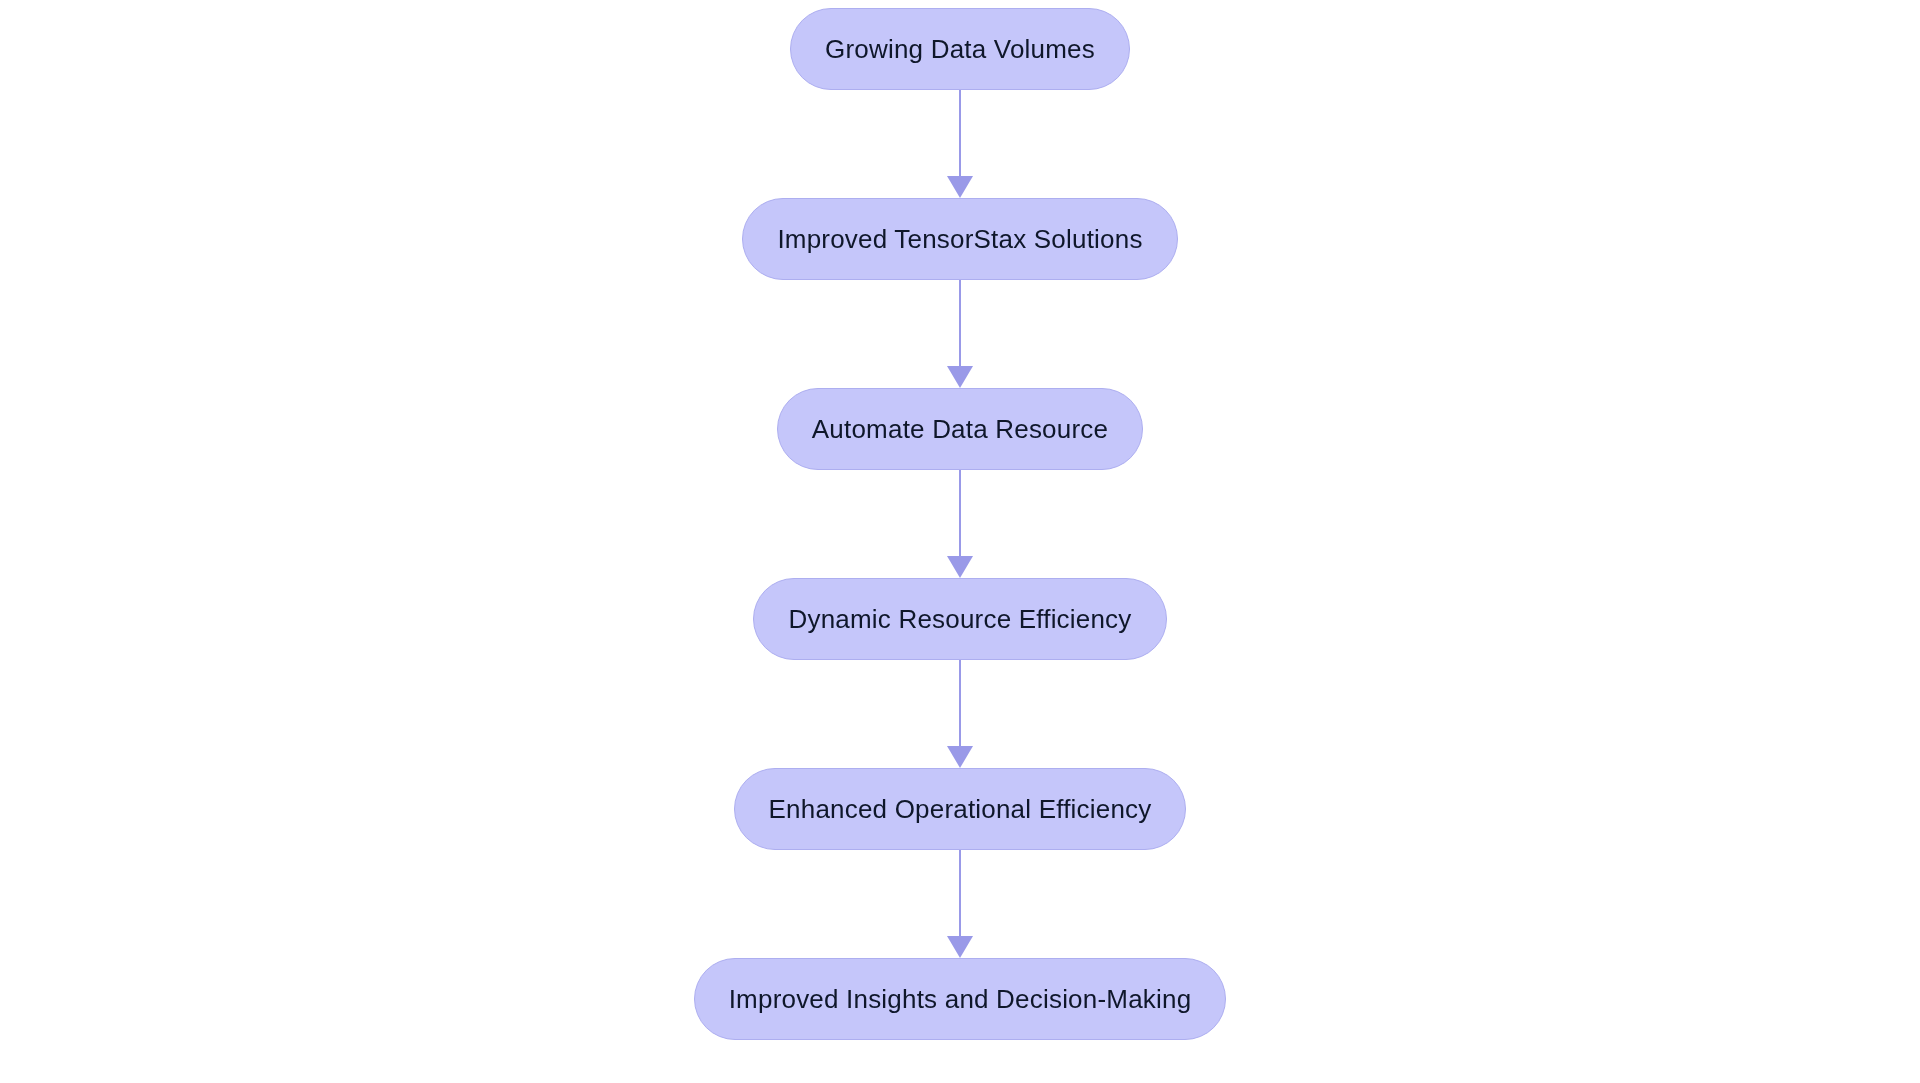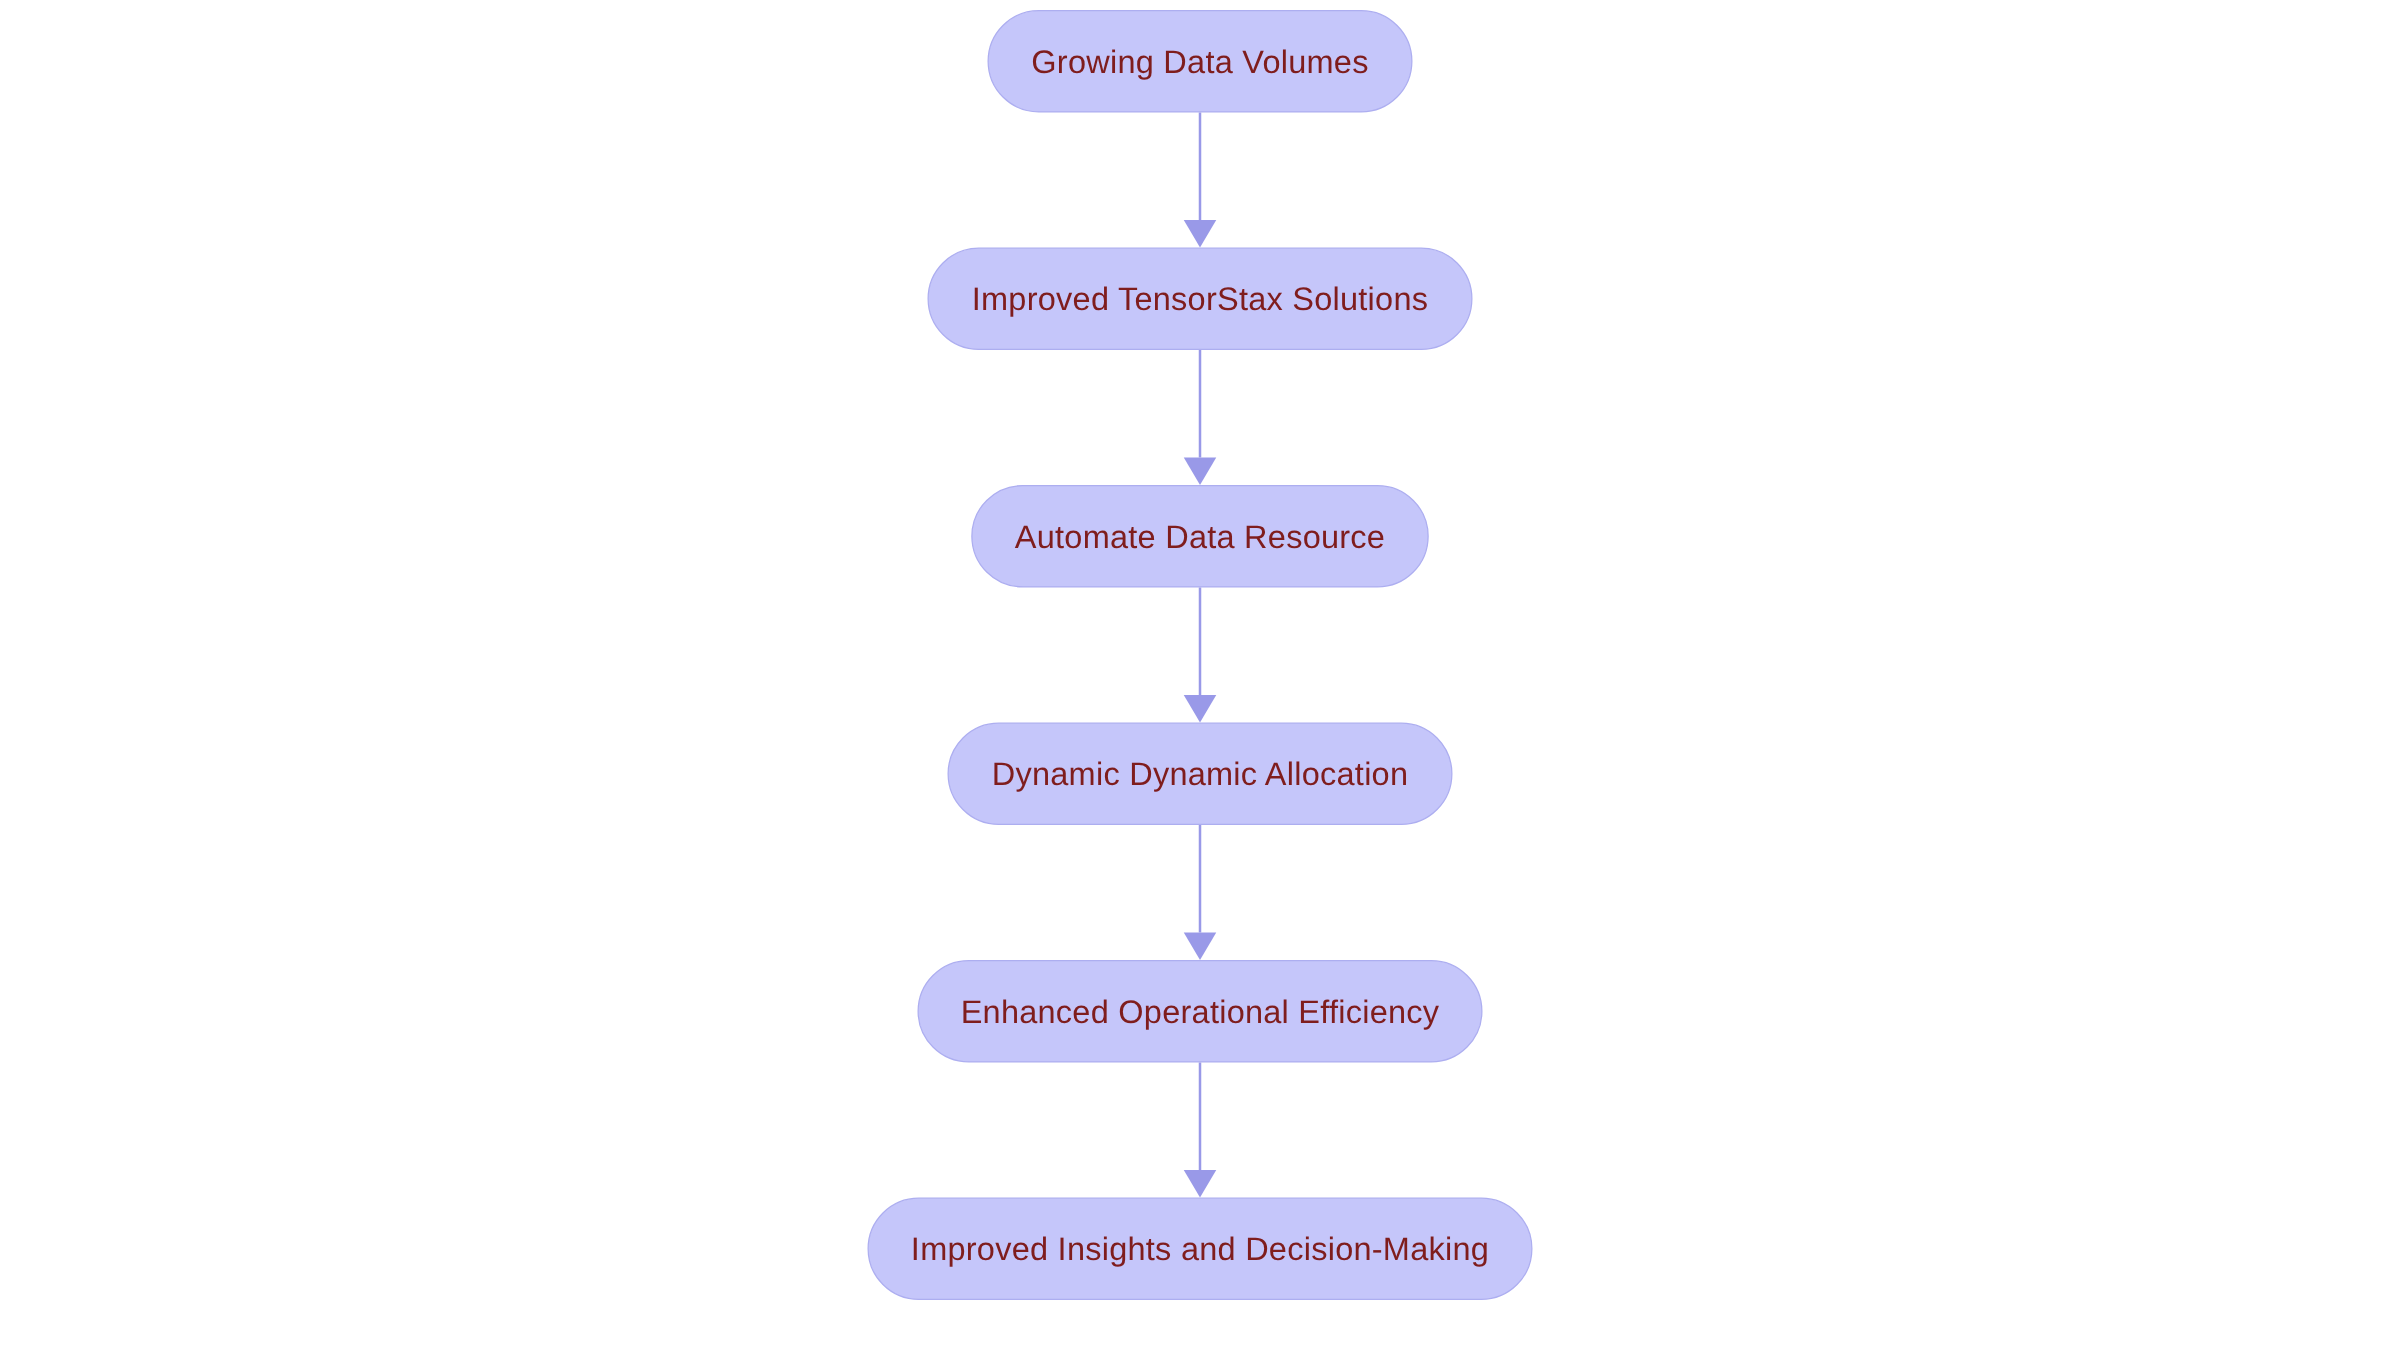--- a/index.html
+++ b/index.html
@@ -24,21 +24,21 @@
     justify-content: flex-start;
     box-sizing: border-box;
     padding-top: 8px;
   }
 
   .node {
     height: 82px;
     border-radius: 41px;
     background: #c5c6fa;
     border: 1px solid #adaef0;
-    color: #7f1d1d;
+    color: #0f172a;
     display: flex;
     align-items: center;
     justify-content: center;
     box-sizing: border-box;
     padding: 0 34px;
     font-size: 26px;
     font-weight: 400;
     letter-spacing: 0.2px;
     white-space: nowrap;
     line-height: 1;
@@ -103,21 +103,21 @@
   <div class="node">
     <span class="node-label">Automate Data Resource</span>
   </div>
 
   <div class="connector">
     <div class="stem"></div>
     <div class="head"></div>
   </div>
 
   <div class="node">
-    <span class="node-label">Dynamic Dynamic Allocation</span>
+    <span class="node-label">Dynamic Resource Efficiency</span>
   </div>
 
   <div class="connector">
     <div class="stem"></div>
     <div class="head"></div>
   </div>
 
   <div class="node">
     <span class="node-label">Enhanced Operational Efficiency</span>
   </div>

